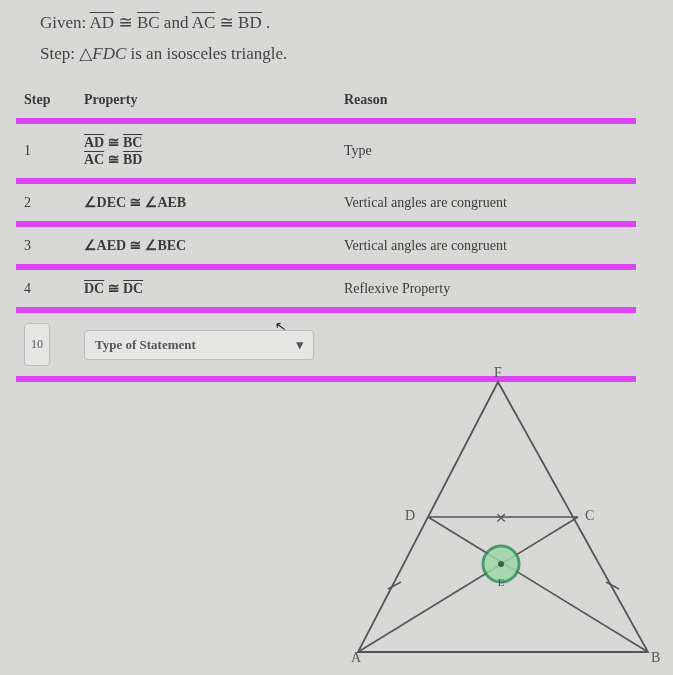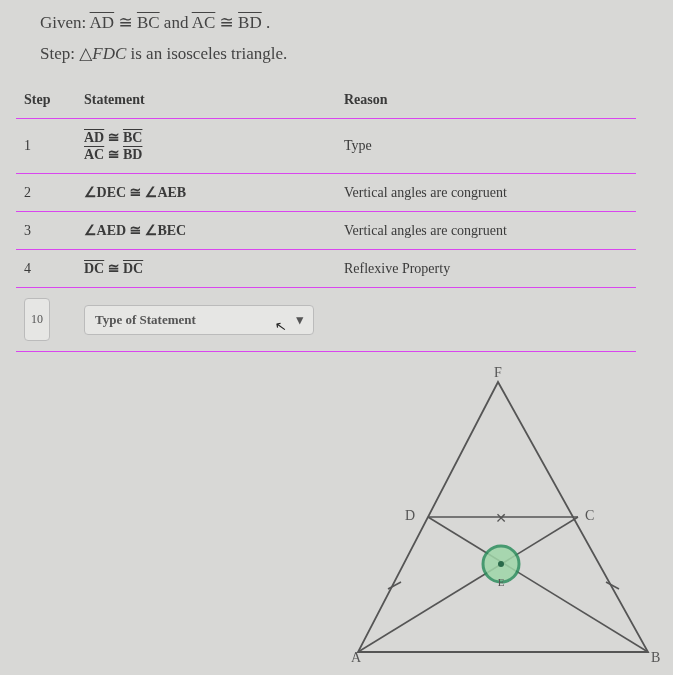--- a/index.html
+++ b/index.html
@@ -20,21 +20,21 @@
     margin-bottom: 10px;
     margin-left: 24px;
   }
   .ovl { text-decoration: overline; }
   .proof-table {
     margin-top: 18px;
     width: 620px;
     border-collapse: collapse;
   }
   .proof-table th, .proof-table td {
-    border-bottom: 1px solid #d946ef;
+    border-bottom: 6px solid #d946ef;
     padding: 10px 8px;
     font-size: 14px;
     text-align: left;
     vertical-align: middle;
   }
   .proof-table th {
     font-weight: bold;
     color: #3a3a3a;
     font-size: 14px;
   }
@@ -98,21 +98,21 @@
 <p class="prove">
   <span>Step: </span>
   <span>△</span><i>FDC</i>
   <span> is an isosceles triangle.</span>
 </p>
 
 <table class="proof-table">
   <thead>
     <tr>
       <th class="col-step">Step</th>
-      <th class="col-stmt">Statement</th>
+      <th class="col-stmt">Property</th>
       <th class="col-reason">Reason</th>
     </tr>
   </thead>
   <tbody>
     <tr>
       <td class="col-step">1</td>
       <td class="col-stmt">
         <div>
           <span class="ovl">AD</span>
           <span>≅</span>

